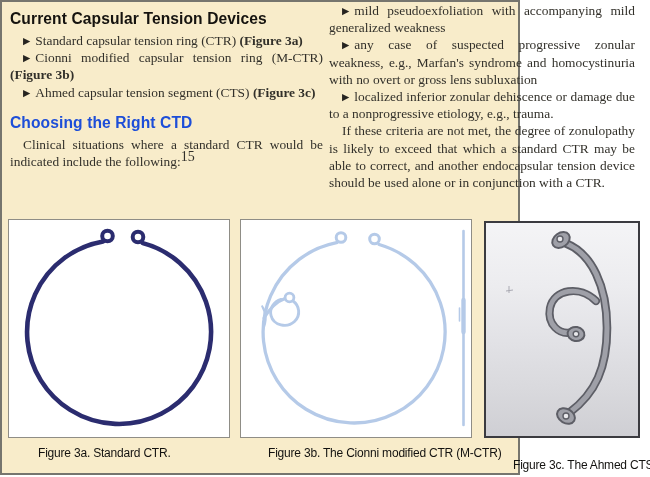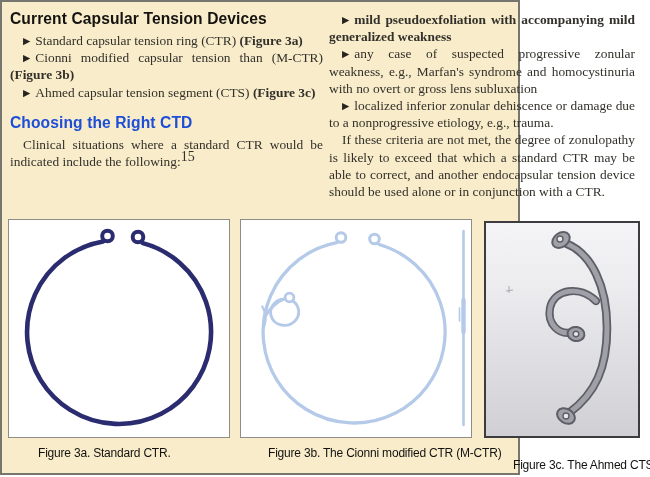--- a/index.html
+++ b/index.html
@@ -29,21 +29,21 @@
   }
   p{margin:0;}
   p.li, p.ind{text-indent:13px;}
   .tri{
     display:inline-block;font-size:9.5px;vertical-align:1px;
     margin-right:5px;color:#262420;text-indent:0;
     font-family:"DejaVu Sans", sans-serif;
   }
   .figref{font-weight:bold;}
   sup.ref{font-size:14px;line-height:0;vertical-align:5px;}
-  .col-right p.first{margin-top:9px;font-weight:bold;}
+  .col-right p.first{}
   
   .figbox{position:absolute;box-sizing:border-box;background:#ffffff;border:1px solid #8f8d86;}
   #fig3a{left:6px;top:217px;width:222px;height:219px;}
   #fig3b{left:238px;top:217px;width:232px;height:219px;}
   #fig3c{
     left:482px;top:219px;width:156px;height:217px;
     border:2px solid #3b3b40;
     background:linear-gradient(180deg,#f4f4f6 0%,#ececef 30%,#e2e2e6 55%,#d9d9dd 78%,#cfcfd4 100%);
   }
   .figbox svg{display:block;width:100%;height:100%;}
@@ -59,21 +59,21 @@
 </head>
 <body>
 
 <div class="panel">
 
   <div class="col col-left">
     <h1 class="head">Current Capsular Tension Devices</h1>
 
     <p class="li"><span class="tri">▶</span><span>Standard capsular tension ring (CTR) </span><span class="figref">(Figure 3a)</span></p>
 
-    <p class="li"><span class="tri">▶</span><span>Cionni modified capsular tension than (M-CTR) </span><span class="figref">(Figure 3b)</span></p>
+    <p class="li"><span class="tri">▶</span><span>Cionni modified capsular tension ring (M-CTR) </span><span class="figref">(Figure 3b)</span></p>
 
     <p class="li"><span class="tri">▶</span><span>Ahmed capsular tension segment (CTS) </span><span class="figref">(Figure 3c)</span></p>
 
     <h2 class="head">Choosing the Right CTD</h2>
 
     <p class="ind"><span>Clinical situations where a standard CTR would be indicated include the following:</span><sup class="ref">15</sup></p>
 
   </div>
 
   <div class="col col-right">

